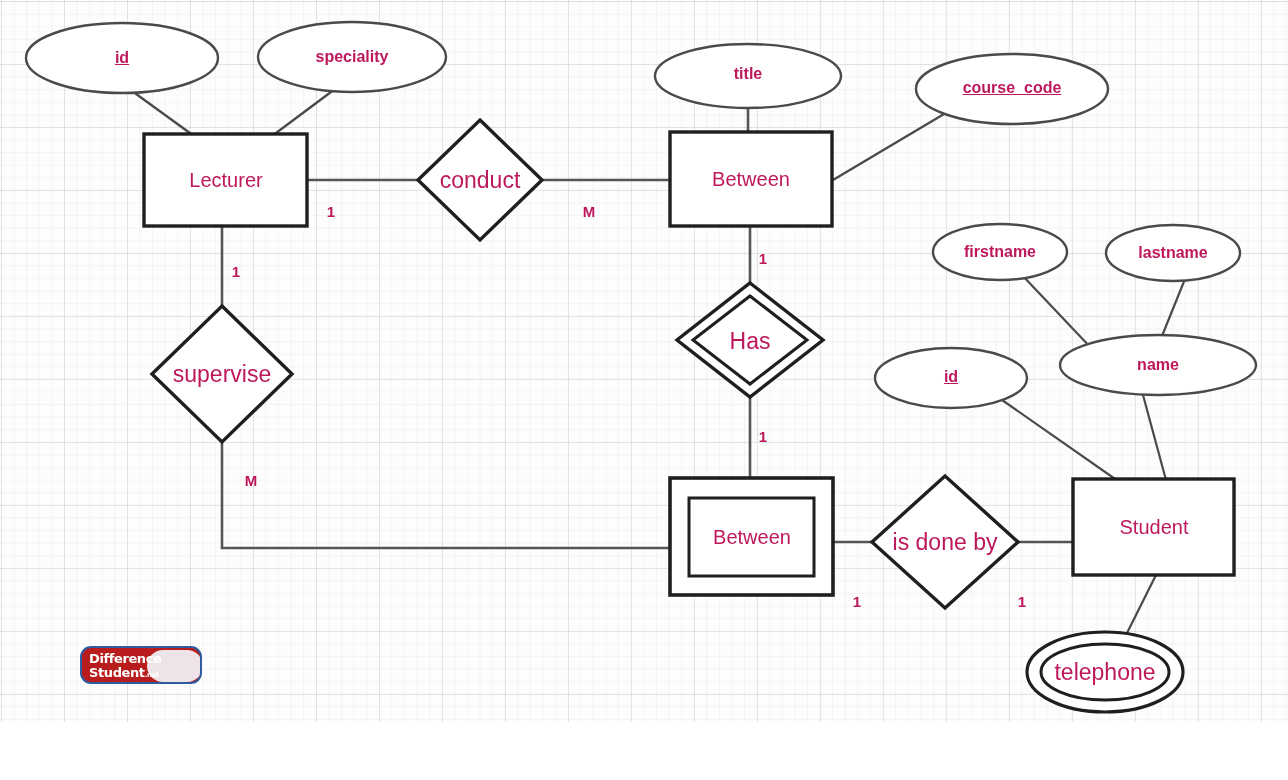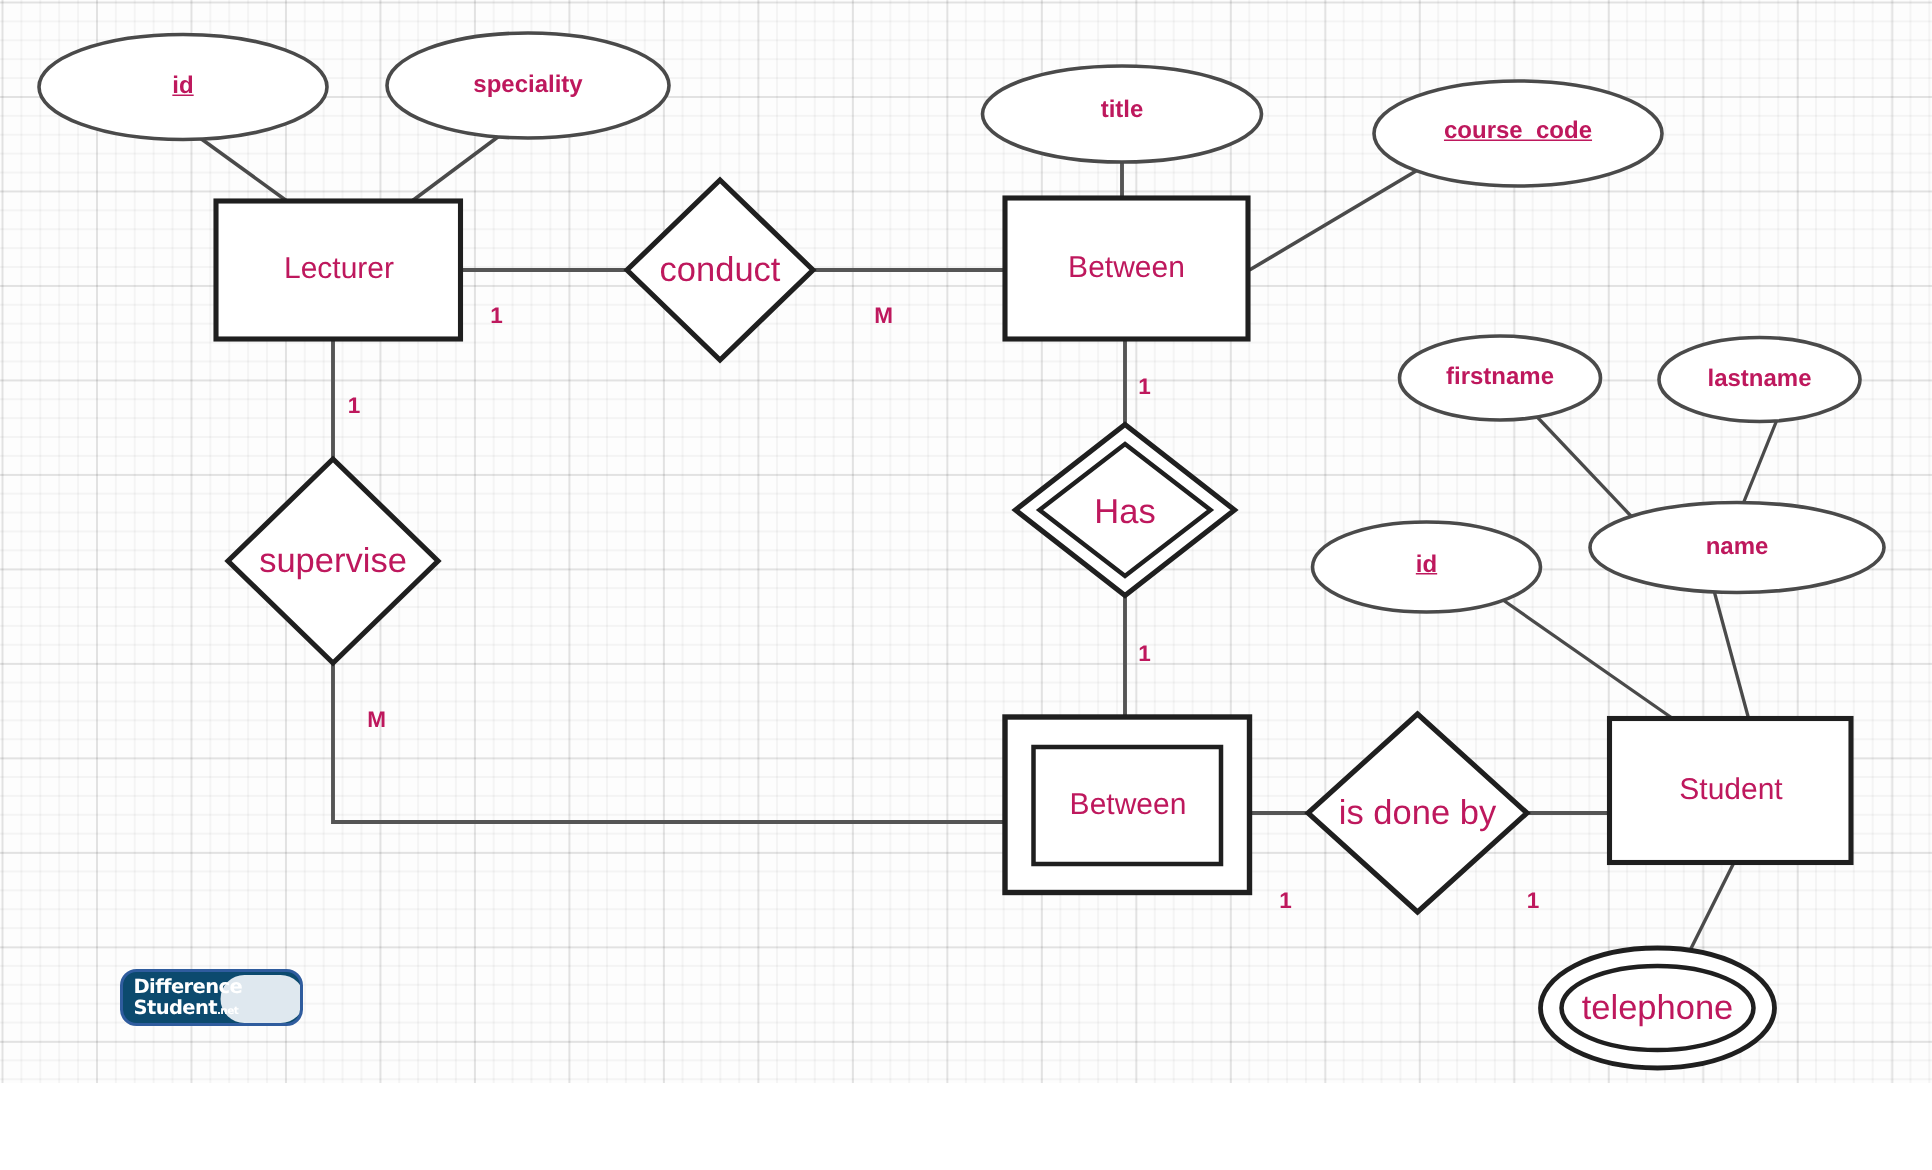--- a/index.html
+++ b/index.html
@@ -48,21 +48,21 @@
   .attr-label  { font-size: 16px; font-weight: bold; }
   .attr-key    { font-size: 16px; font-weight: bold; text-decoration: underline; }
   .card-label  { font-size: 15px; font-weight: bold; }
   
   #watermark {
     position: absolute;
     left: 80px;
     top: 646px;
     width: 122px;
     height: 38px;
-    background: #0c4a6e;
+    background: #b91c1c;
     border: 2px solid #2f5c9e;
     border-radius: 11px;
     box-sizing: border-box;
     overflow: hidden;
   }
   #watermark .wm-line1,
   #watermark .wm-line2 {
     position: absolute;
     left: 7px;
     color: #ffffff;

